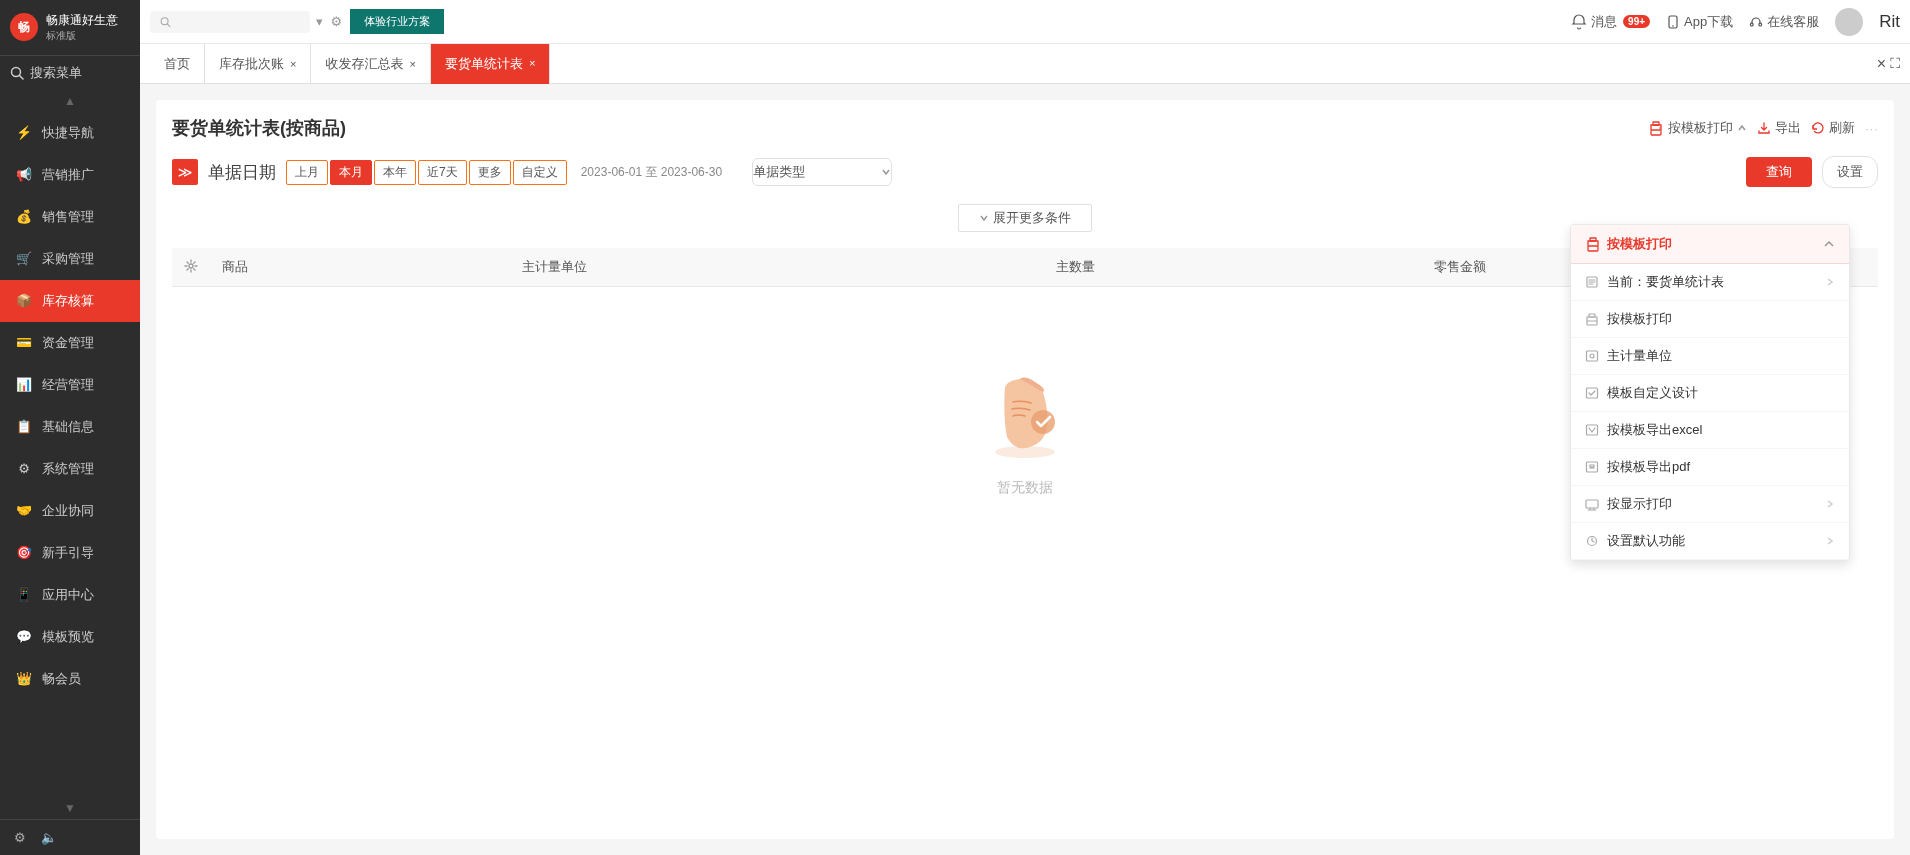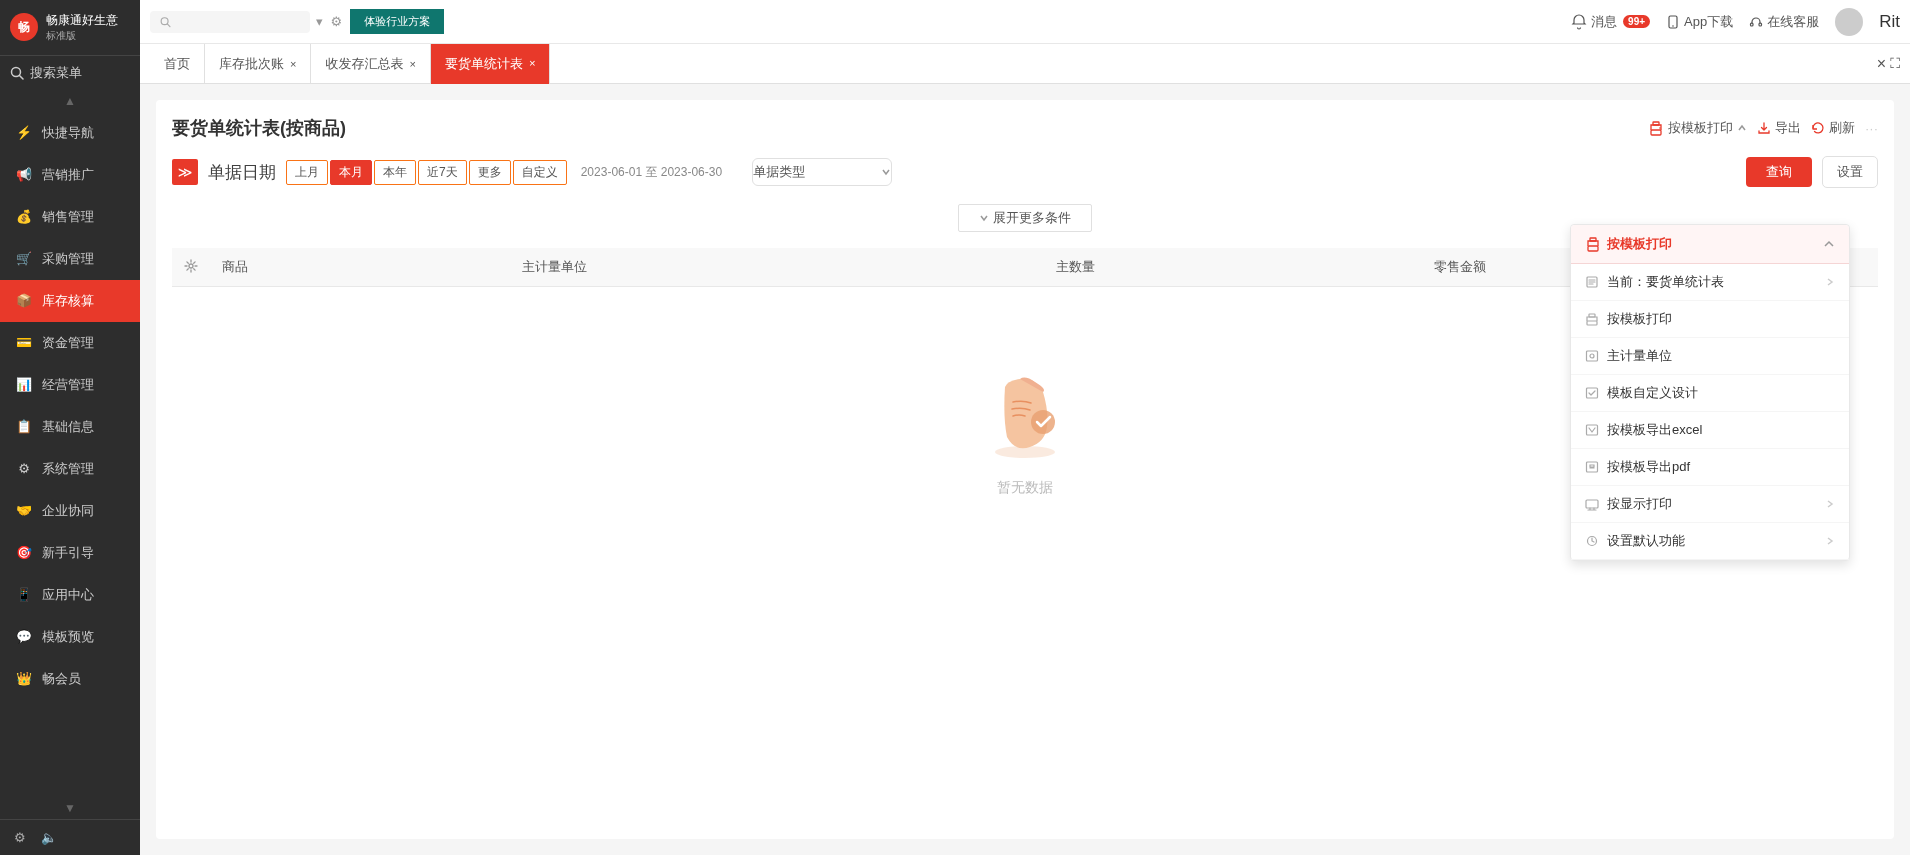--- a/index.html
+++ b/index.html
@@ -266,21 +266,21 @@
     }
     .dropdown-item-with-arrow .left { display: flex; align-items: center; gap: 8px; color: #888; text-align: right; }
     .sub-label { color: #333; }
 
     
     .query-btn {
       background: #e8392a; color: #fff; border: none; border-radius: 4px;
       padding: 6px 20px; cursor: pointer; font-size: 13px;
     }
     .settings-btn {
-      background: #fff; color: #555; border: 1px solid #e0e0e0; border-radius: 5px;
+      background: #fff; color: #555; border: 1px solid #e0e0e0; border-radius: 12px;
       padding: 6px 14px; cursor: pointer; font-size: 13px;
     }
   </style>
 </head>
 <body>
 
 <div class="sidebar">
   <div class="sidebar-logo">
     <div class="logo-icon">
       <span>畅</span>

